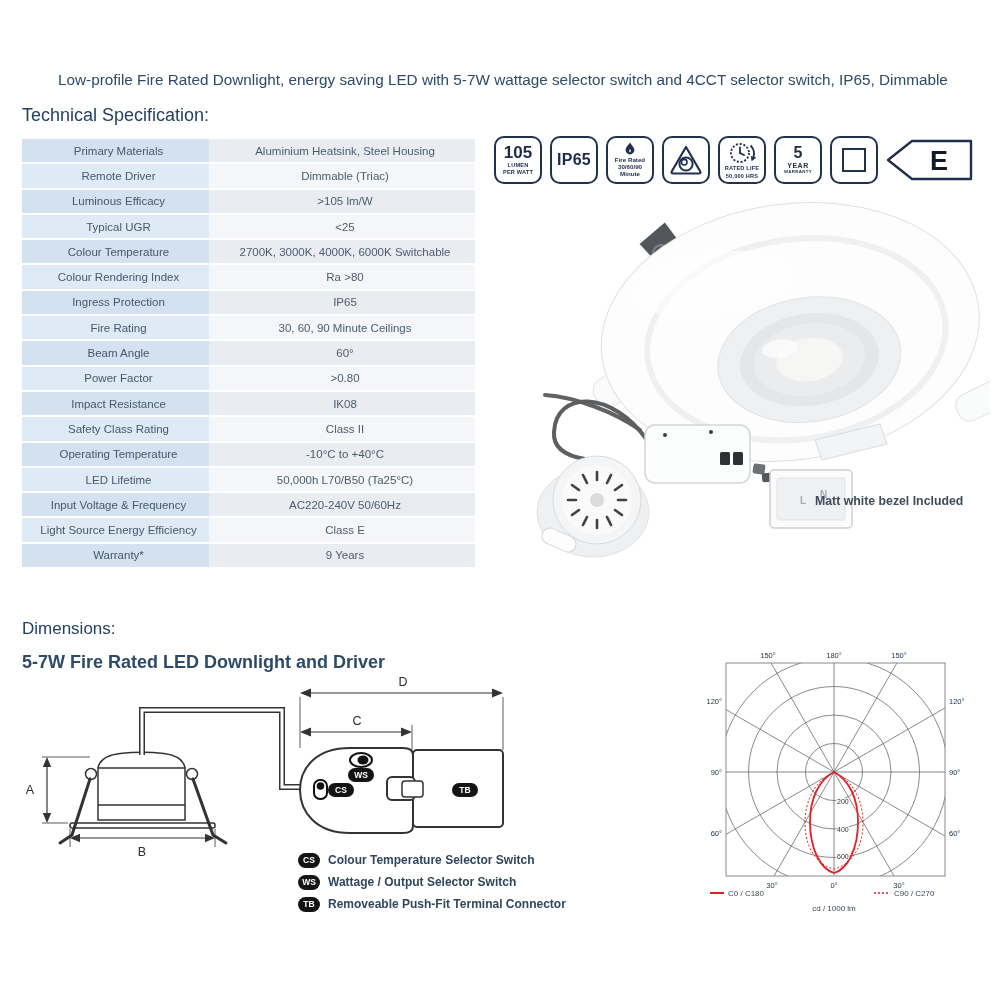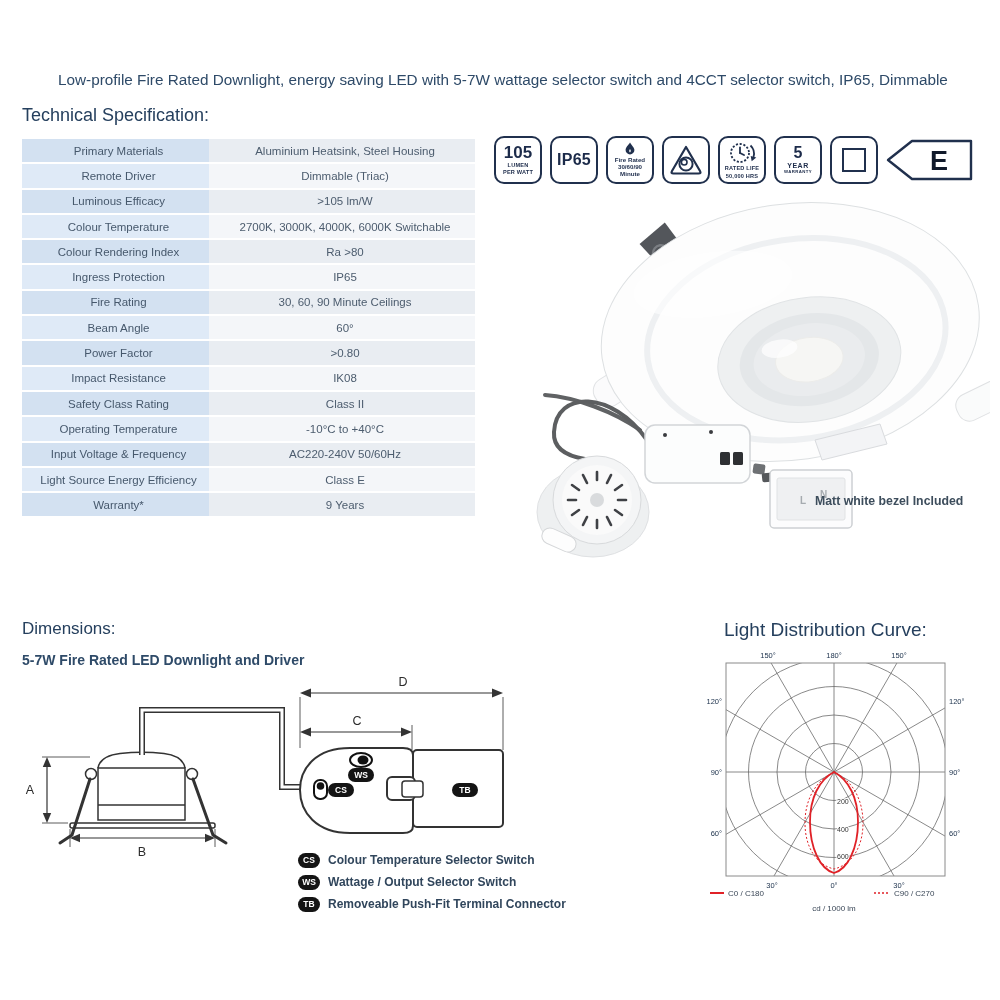--- a/index.html
+++ b/index.html
@@ -5,21 +5,21 @@
   html,body{margin:0;padding:0;background:#fff;}
   .page{position:relative;width:1000px;height:1000px;background:#fff;overflow:hidden;
         font-family:"Liberation Sans",sans-serif;color:#2e4a68;}
 
   .description{position:absolute;left:22px;top:71px;font-size:15.3px;font-weight:500;
                color:#2e4a68;white-space:nowrap;margin-left:36px;}
   .section-heading{position:absolute;font-weight:500;color:#26405e;}
   #h-techspec{left:22px;top:105px;font-size:18px;}
   #h-dimensions{left:22px;top:619px;font-size:17px;}
   #h-ldc{left:724px;top:619px;font-size:19px;}
-  .subtitle{position:absolute;left:22px;top:652px;font-size:14px;font-weight:700;color:#2e4a68;}
+  .subtitle{position:absolute;left:22px;top:652px;font-size:18px;font-weight:700;color:#2e4a68;}
 
   
   .spec-table{position:absolute;left:22px;top:137px;width:453px;border-collapse:separate;
               border-spacing:0 2px;font-size:11.5px;color:#4c5c6e;}
   .spec-table td{height:23.3px;vertical-align:middle;padding:0 4px 0 10px;text-align:center;}
   .spec-table td.l{width:173px;color:#46586c;}
   .spec-table tr:nth-child(odd) td.l{background:#d3e1f1;}
   .spec-table tr:nth-child(odd) td.v{background:#e9edf2;}
   .spec-table tr:nth-child(even) td.l{background:#dfeaf7;}
   .spec-table tr:nth-child(even) td.v{background:#f4f6f9;}
@@ -70,20 +70,24 @@
         </tr>
     <tr>
           <td class="l">Remote Driver</td>
           <td class="v">Dimmable (Triac)</td>
         </tr>
     <tr>
           <td class="l">Luminous Efficacy</td>
           <td class="v">&gt;105 lm/W</td>
         </tr>
     <tr>
+          <td class="l">Typical UGR</td>
+          <td class="v">&lt;25</td>
+        </tr>
+    <tr>
           <td class="l">Colour Temperature</td>
           <td class="v">2700K, 3000K, 4000K, 6000K Switchable</td>
         </tr>
     <tr>
           <td class="l">Colour Rendering Index</td>
           <td class="v">Ra &gt;80</td>
         </tr>
     <tr>
           <td class="l">Ingress Protection</td>
           <td class="v">IP65</td>
@@ -104,20 +108,24 @@
           <td class="l">Impact Resistance</td>
           <td class="v">IK08</td>
         </tr>
     <tr>
           <td class="l">Safety Class Rating</td>
           <td class="v">Class II</td>
         </tr>
     <tr>
           <td class="l">Operating Temperature</td>
           <td class="v">-10°C to +40°C</td>
+        </tr>
+    <tr>
+          <td class="l">LED Lifetime</td>
+          <td class="v">50,000h L70/B50 (Ta25°C)</td>
         </tr>
     <tr>
           <td class="l">Input Voltage &amp; Frequency</td>
           <td class="v">AC220-240V 50/60Hz</td>
         </tr>
     <tr>
           <td class="l">Light Source Energy Efficiency</td>
           <td class="v">Class E</td>
         </tr>
     <tr>
@@ -326,21 +334,20 @@
     <div class="legend-row">
       <div class="legend-pill">WS</div>
       <div class="legend-text">Wattage / Output Selector Switch</div>
     </div>
     <div class="legend-row">
       <div class="legend-pill">TB</div>
       <div class="legend-text">Removeable Push-Fit Terminal Connector</div>
     </div>
   </div>
 
-  <div class="section-heading" id="h-ldc">Light Distribution Curve:</div>
 
   <svg class="ldcsvg" width="292" height="275" viewBox="0 0 292 275">
     <defs>
       <clipPath id="plotclip">
           <rect x="28" y="18" width="219" height="213"></rect>
         </clipPath>
     </defs>
     <g clip-path="url(#plotclip)" stroke="#6b6b6b" stroke-width="0.8" fill="none">
       <circle cx="136" cy="127" r="28.5"></circle>
       <circle cx="136" cy="127" r="57"></circle>

